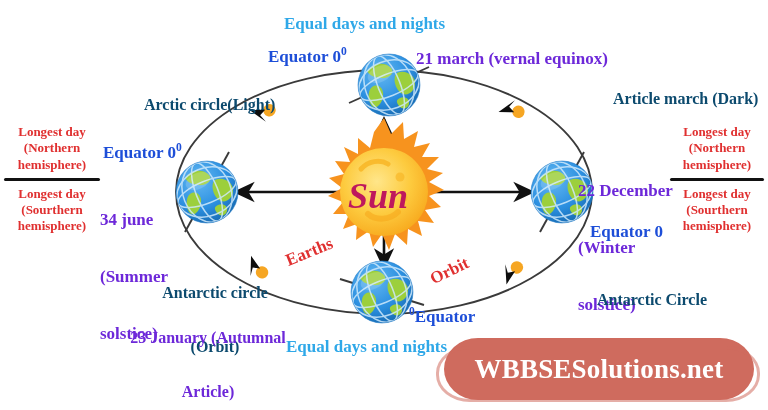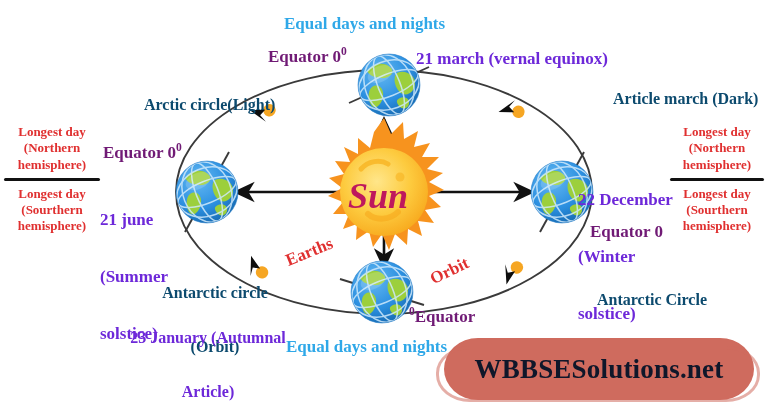--- a/index.html
+++ b/index.html
@@ -6,40 +6,40 @@
   body{
     width:768px;height:410px;
     background:#ffffff;
     font-family:"Liberation Serif", serif;
     overflow:hidden;
     position:relative;
   }
   #stage{position:absolute;inset:0;width:768px;height:295px;}
   .lbl{position:absolute;font-weight:bold;line-height:1.12;white-space:pre;}
   .cyan{color:#2fa8e8;}
-  .purple{color:#701a75;}
+  .purple{color:#1d4ed8;}
   .green{color:#6d28d9;}
   .black{color:#0c4a6e;margin-left:40px;}
   .red{color:#e03030;}
   .redblk{color:#e03030;text-align:center;}
   .sup{font-size:0.68em;vertical-align:super;}
   svg{position:absolute;left:0;top:0;}
   .ctr{text-align:center;}
 
   
   #wm{
     position:absolute;
     left:444px;top:338px;width:310px;height:62px;
     background:#cf6b5e;
     border-radius:34px/31px;
     display:flex;align-items:center;justify-content:center;
     box-shadow:0 0 0 0 transparent;
   }
   #wm span{
-    color:#0f172a;font-size:27px;font-weight:bold;
+    color:#ffffff;font-size:27px;font-weight:bold;
     font-family:"Liberation Serif", serif;
     letter-spacing:.2px;
   }
   #wm::before{
     content:"";position:absolute;left:-8px;top:8px;width:318px;height:50px;
     border-radius:34px/27px;border:3px solid #cf6b5e;opacity:.55;
   }
   .sunlabel{
     position:absolute;font-family:"Liberation Serif",serif;font-weight:bold;
     font-size:36px;color:#be185d;font-style:italic;
@@ -155,36 +155,36 @@
 
   <div class="lbl green" style="left:416px;top:49px;font-size:17px;">21 march (vernal equinox)</div>
 
   <div class="lbl black" style="left:104px;top:96px;font-size:16px;">Arctic circle(Light)</div>
 
   <div class="lbl black" style="left:573px;top:90px;font-size:16px;">Article march (Dark)</div>
 
   <div class="lbl purple" style="left:103px;top:142px;font-size:17px;"><span>Equator 0</span><span class="sup">0</span></div>
 
   <div class="lbl green" style="left:100px;top:172px;font-size:17px;">
-    <div>21 june</div>
+    <div>34 june</div>
     <div>(Summer</div>
     <div>solstice)</div>
   </div>
 
   <div class="lbl black ctr" style="left:105px;top:248px;font-size:16px;width:140px;">
     <div>Antarctic circle</div>
     <div>(Orbit)</div>
   </div>
 
   <div class="lbl green ctr" style="left:108px;top:293px;font-size:16px;width:200px;">
     <div>23 January (Autumnal</div>
     <div>Article)</div>
   </div>
 
-  <div class="lbl green" style="left:578px;top:152px;font-size:17px;">
+  <div class="lbl green" style="left:578px;top:143px;font-size:17px;">
     <div>22 December</div>
     <div>(Winter</div>
     <div>solstice)</div>
   </div>
 
   <div class="lbl purple" style="left:590px;top:222px;font-size:17px;"><span>Equator 0</span></div>
 
   <div class="lbl black ctr" style="left:537px;top:255px;font-size:16px;width:150px;">
     <div>Antarctic Circle</div>
     <div>(Light)</div>

